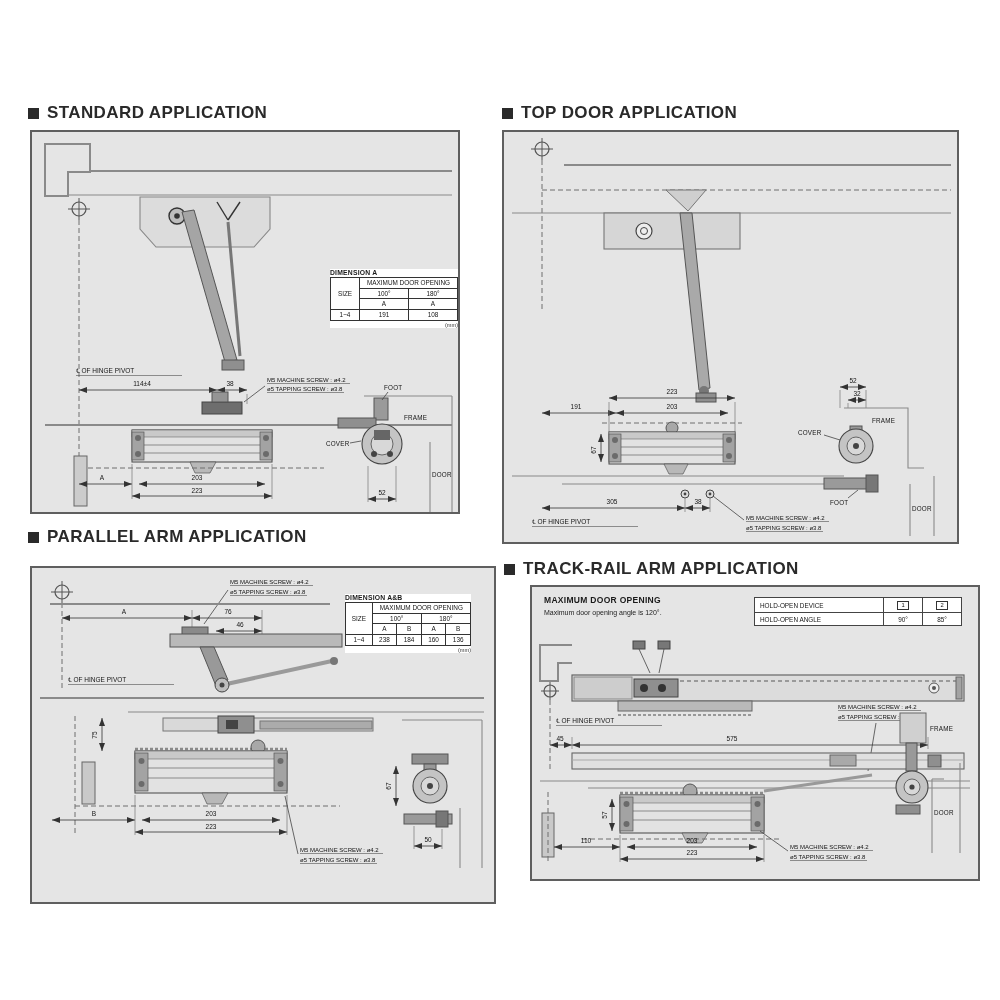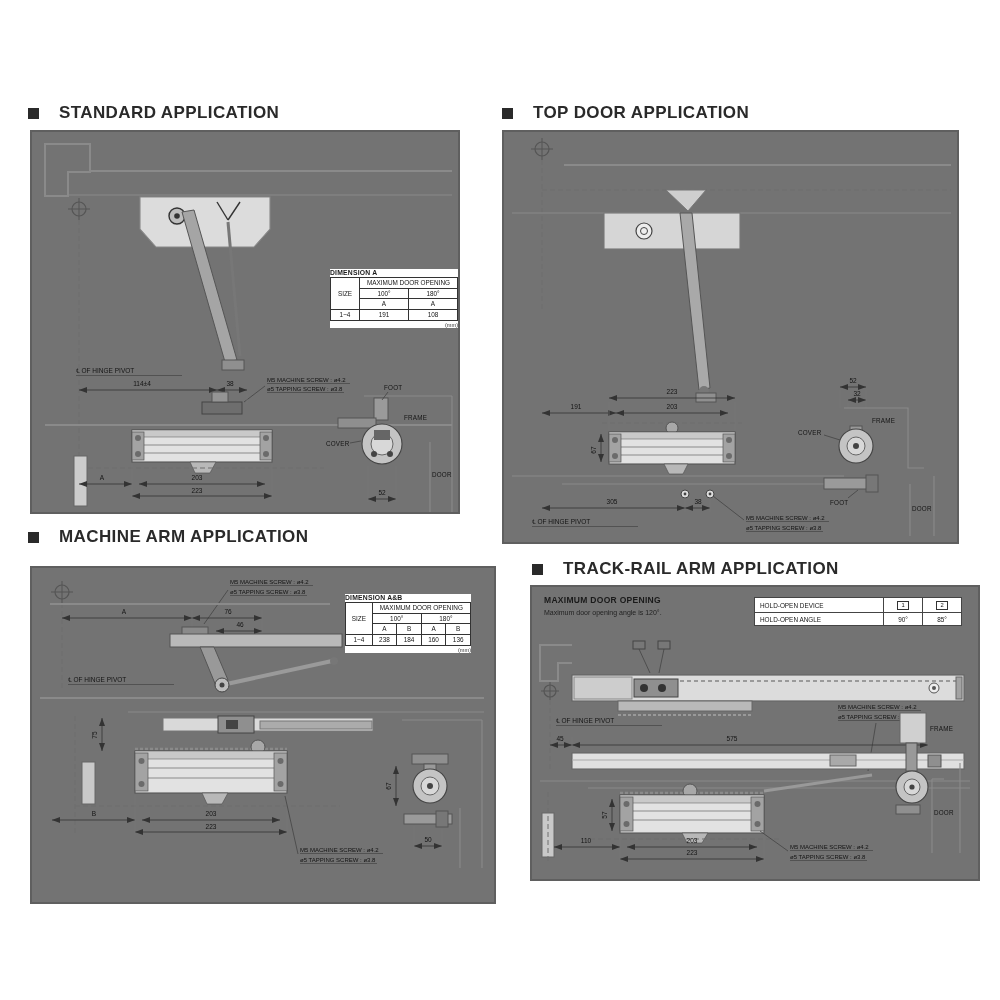--- a/index.html
+++ b/index.html
@@ -1,19 +1,19 @@
 <!DOCTYPE html>
 <html><head>
 <meta charset="utf-8">
 <style>
   html,body{margin:0;padding:0;background:#ffffff;}
   body{width:1000px;height:1000px;position:relative;font-family:"Liberation Sans",sans-serif;color:#1a1a1a;overflow:hidden;}
-  .sec-title{position:absolute;display:flex;align-items:center;gap:20px;font-weight:bold;font-size:17px;letter-spacing:.4px;color:#2a2a2a;white-space:nowrap;}
+  .sec-title{position:absolute;display:flex;align-items:center;gap:8px;font-weight:bold;font-size:17px;letter-spacing:.4px;color:#2a2a2a;white-space:nowrap;}
   .bullet{width:11px;height:11px;background:#2a2a2a;flex:0 0 auto;}
-  .panel{position:absolute;border:2px solid #5f5f5f;background:#737373;}
+  .panel{position:absolute;border:2px solid #5f5f5f;background:#e5e5e5;}
   .panel svg{position:absolute;left:0;top:0;}
   text{font-family:"Liberation Sans",sans-serif;fill:#141414;} .t65{font-size:6.5px;} .t6{font-size:6px;} .lbl{font-size:6.3px;letter-spacing:.2px;}
   .thick{stroke:#8a8a8a;stroke-width:2;fill:none;}
   .thin{stroke:#8a8a8a;stroke-width:1.1;fill:none;}
   .dash{stroke:#6f6f6f;stroke-width:1;stroke-dasharray:5 3;fill:none;}
   .dim{stroke:#333;stroke-width:.8;fill:none;}
   .ext{stroke:#777;stroke-width:.7;fill:none;}
   .ul{stroke:#333;stroke-width:.5;}
   .ldr{stroke:#444;stroke-width:.8;fill:none;}
   .dtable{position:absolute;background:#fff;}
@@ -36,23 +36,23 @@
 <div class="sec-title" style="left:28px;top:103px;">
   <span class="bullet"></span>
   <span>STANDARD APPLICATION</span>
 </div>
 <div class="sec-title" style="left:502px;top:103px;">
   <span class="bullet"></span>
   <span>TOP DOOR APPLICATION</span>
 </div>
 <div class="sec-title" style="left:28px;top:527px;">
   <span class="bullet"></span>
-  <span>MACHINE ARM APPLICATION</span>
-</div>
-<div class="sec-title" style="left:532px;top:559px;align-items:center;">
+  <span>PARALLEL ARM APPLICATION</span>
+</div>
+<div class="sec-title" style="left:504px;top:559px;align-items:center;">
   <span class="bullet"></span>
   <span>TRACK-RAIL ARM APPLICATION</span>
 </div>
 
 <div class="panel" style="left:30px;top:130px;width:426px;height:380px;">
 <svg width="426" height="380" viewBox="0 0 426 380">
   <defs>
     <marker id="ar1" markerWidth="9" markerHeight="8" refX="8" refY="3" orient="auto-start-reverse" markerUnits="userSpaceOnUse">
           <path d="M0,0L8,3L0,6Z" fill="#333"></path>
         </marker>

